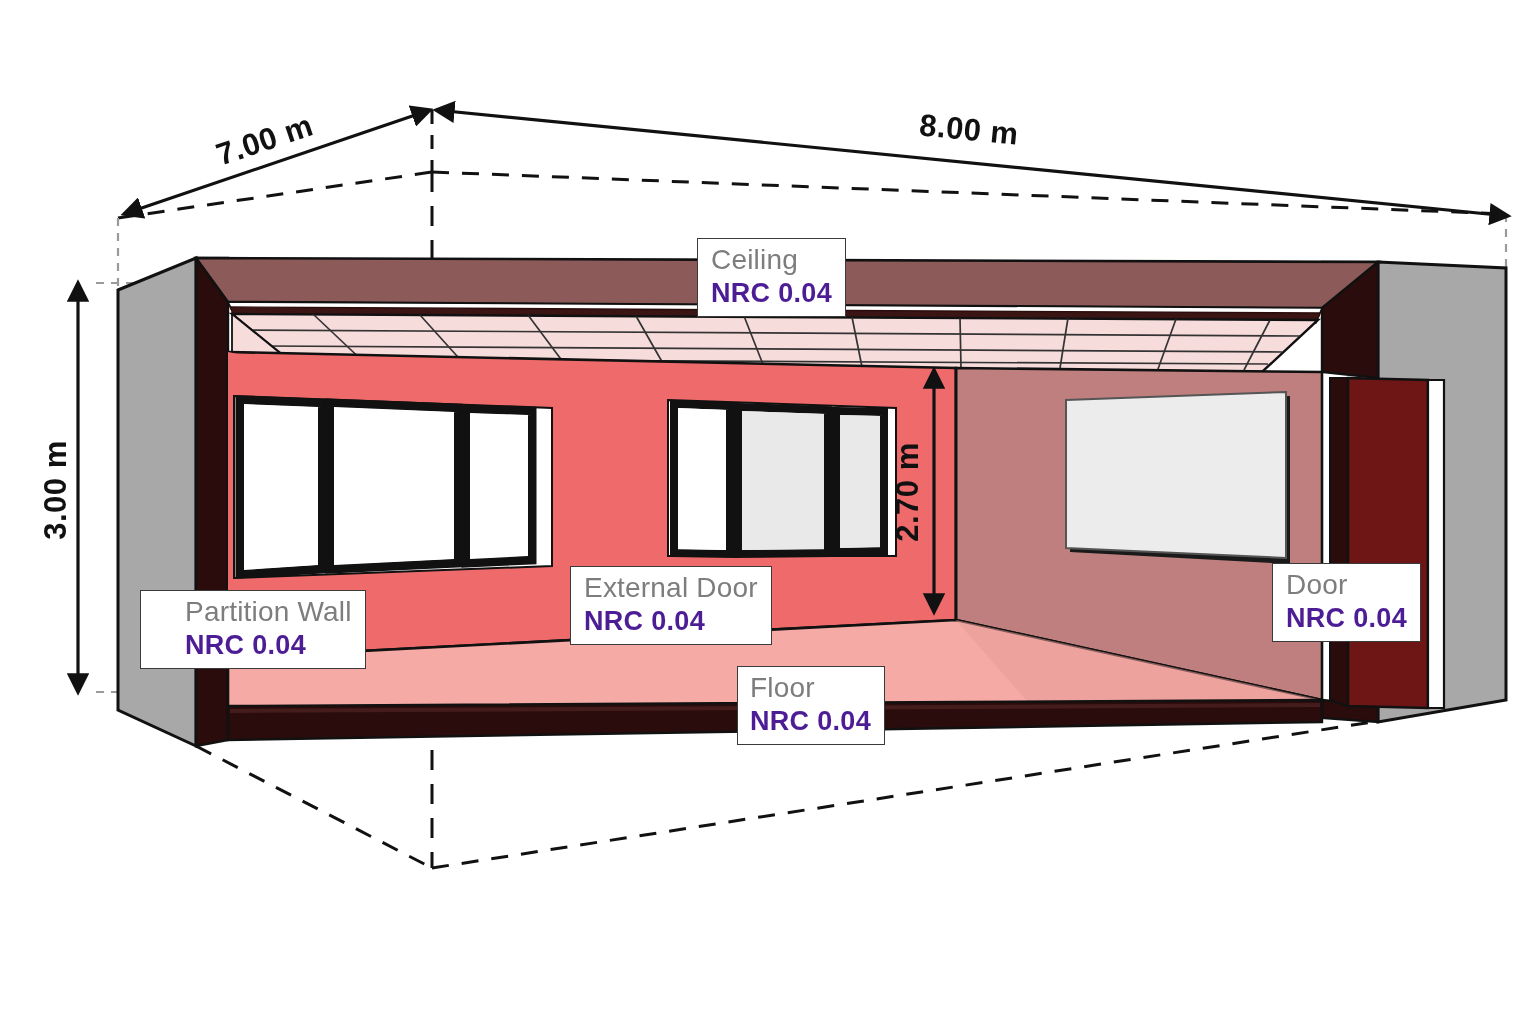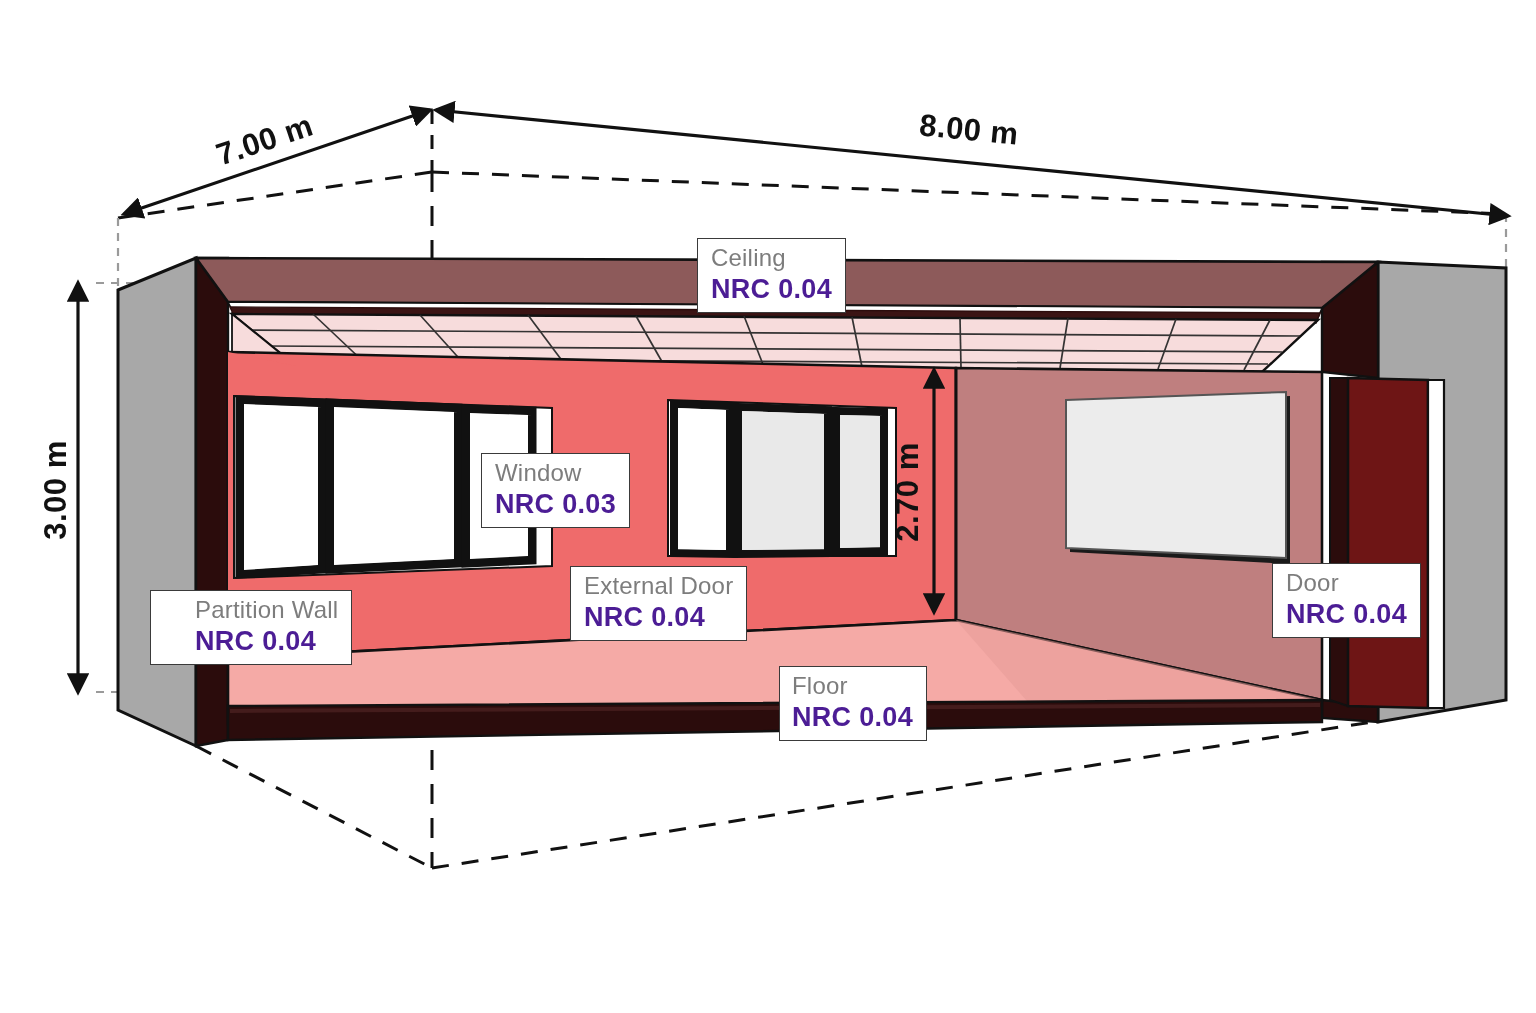--- a/index.html
+++ b/index.html
@@ -22,21 +22,21 @@
     background:#ffffff;
     border:1.6px solid #3a3a3a;
     padding:7px 13px 9px 13px;
     box-sizing:border-box;
     line-height:1;
     white-space:nowrap;
   }
   .callout .ctitle{
     display:block;
     font-family:"Liberation Sans",sans-serif;
-    font-size:24px;
+    font-size:28px;
     color:#7d7d7d;
     font-weight:normal;
     letter-spacing:0.2px;
     margin-bottom:6px;
   }
   .callout .cval{
     display:block;
     font-family:"Liberation Sans",sans-serif;
     font-size:27px;
     color:#4c1d95;
@@ -191,36 +191,32 @@
     <text class="dimtext" x="66" y="490" text-anchor="middle" transform="rotate(-90 66 490)">3.00 m</text>
 
     <text class="dimtext" x="918" y="492" text-anchor="middle" transform="rotate(-90 918 492)">2.70 m</text>
   </svg>
 
   <div class="callout" style="left:697px; top:238px;">
     <span class="ctitle">Ceiling</span>
     <span class="cval">NRC 0.04</span>
   </div>
 
-  <div class="callout" style="left:481px; top:453px;">
-    <span class="ctitle">Window</span>
-    <span class="cval">NRC 0.03</span>
-  </div>
 
   <div class="callout" style="left:570px; top:566px;">
     <span class="ctitle">External Door</span>
     <span class="cval">NRC 0.04</span>
   </div>
 
-  <div class="callout" style="left:150px; top:590px;padding-left:44px;">
+  <div class="callout" style="left:140px; top:590px;padding-left:44px;">
     <span class="ctitle">Partition Wall</span>
     <span class="cval">NRC 0.04</span>
   </div>
 
-  <div class="callout" style="left:779px; top:666px;padding-left:12px;">
+  <div class="callout" style="left:737px; top:666px;padding-left:12px;">
     <span class="ctitle">Floor</span>
     <span class="cval">NRC 0.04</span>
   </div>
 
   <div class="callout" style="left:1264px; top:563px;margin-left:8px;">
     <span class="ctitle">Door</span>
     <span class="cval">NRC 0.04</span>
   </div>
 
 </div>

